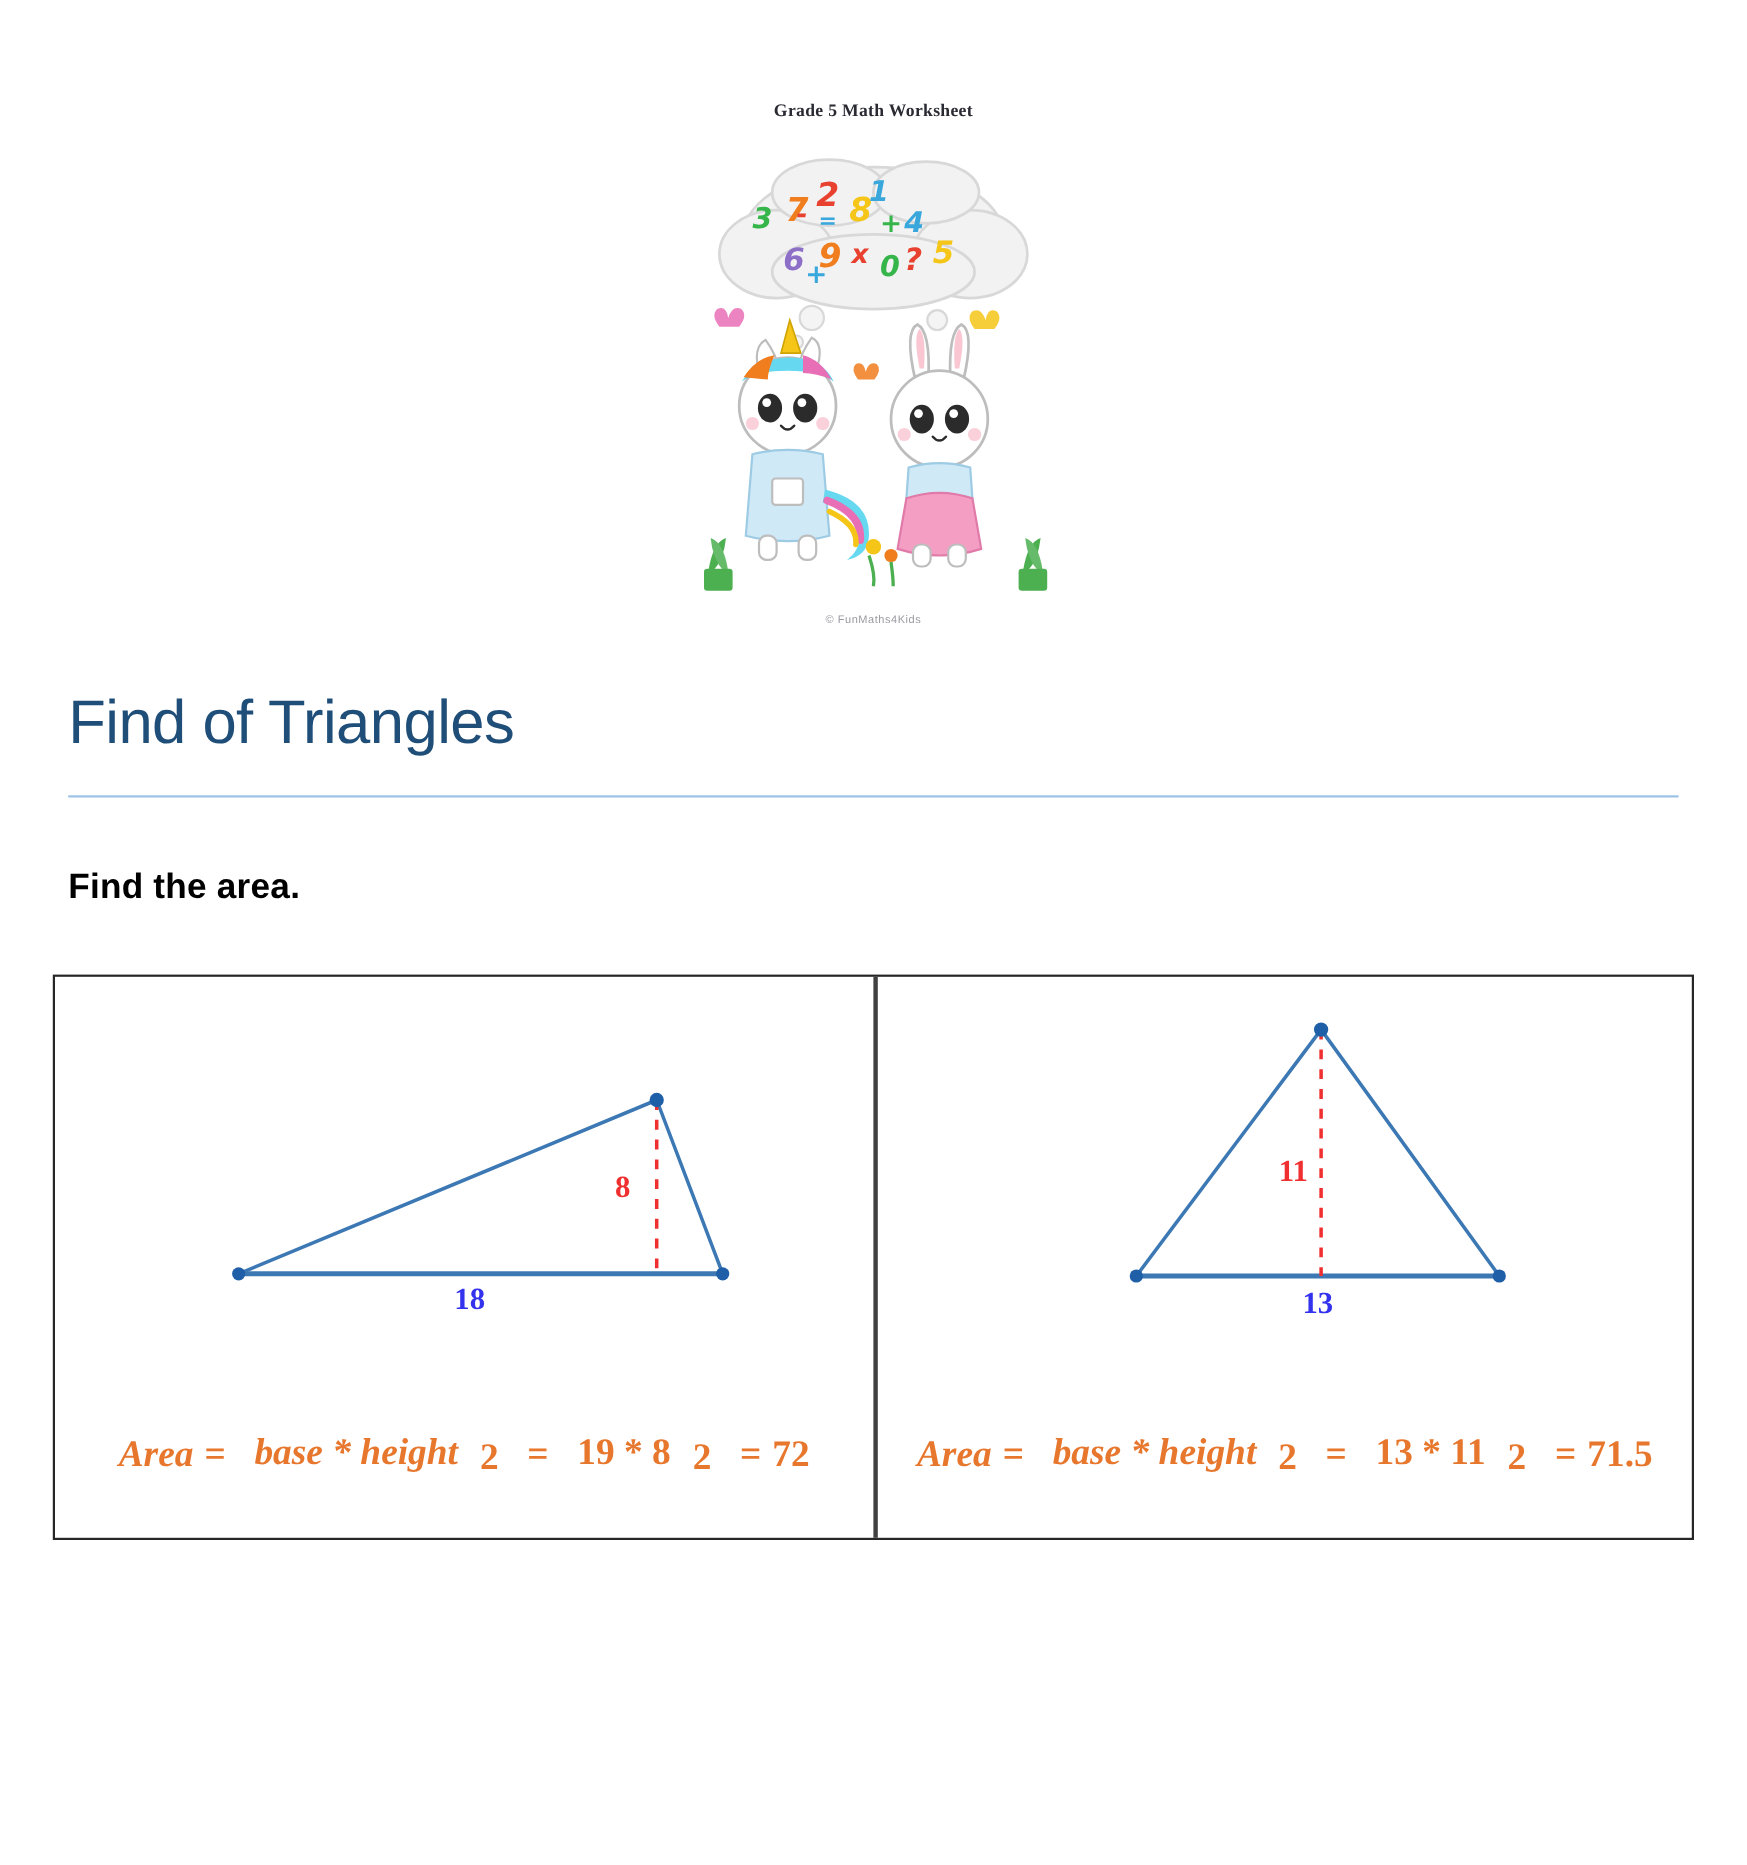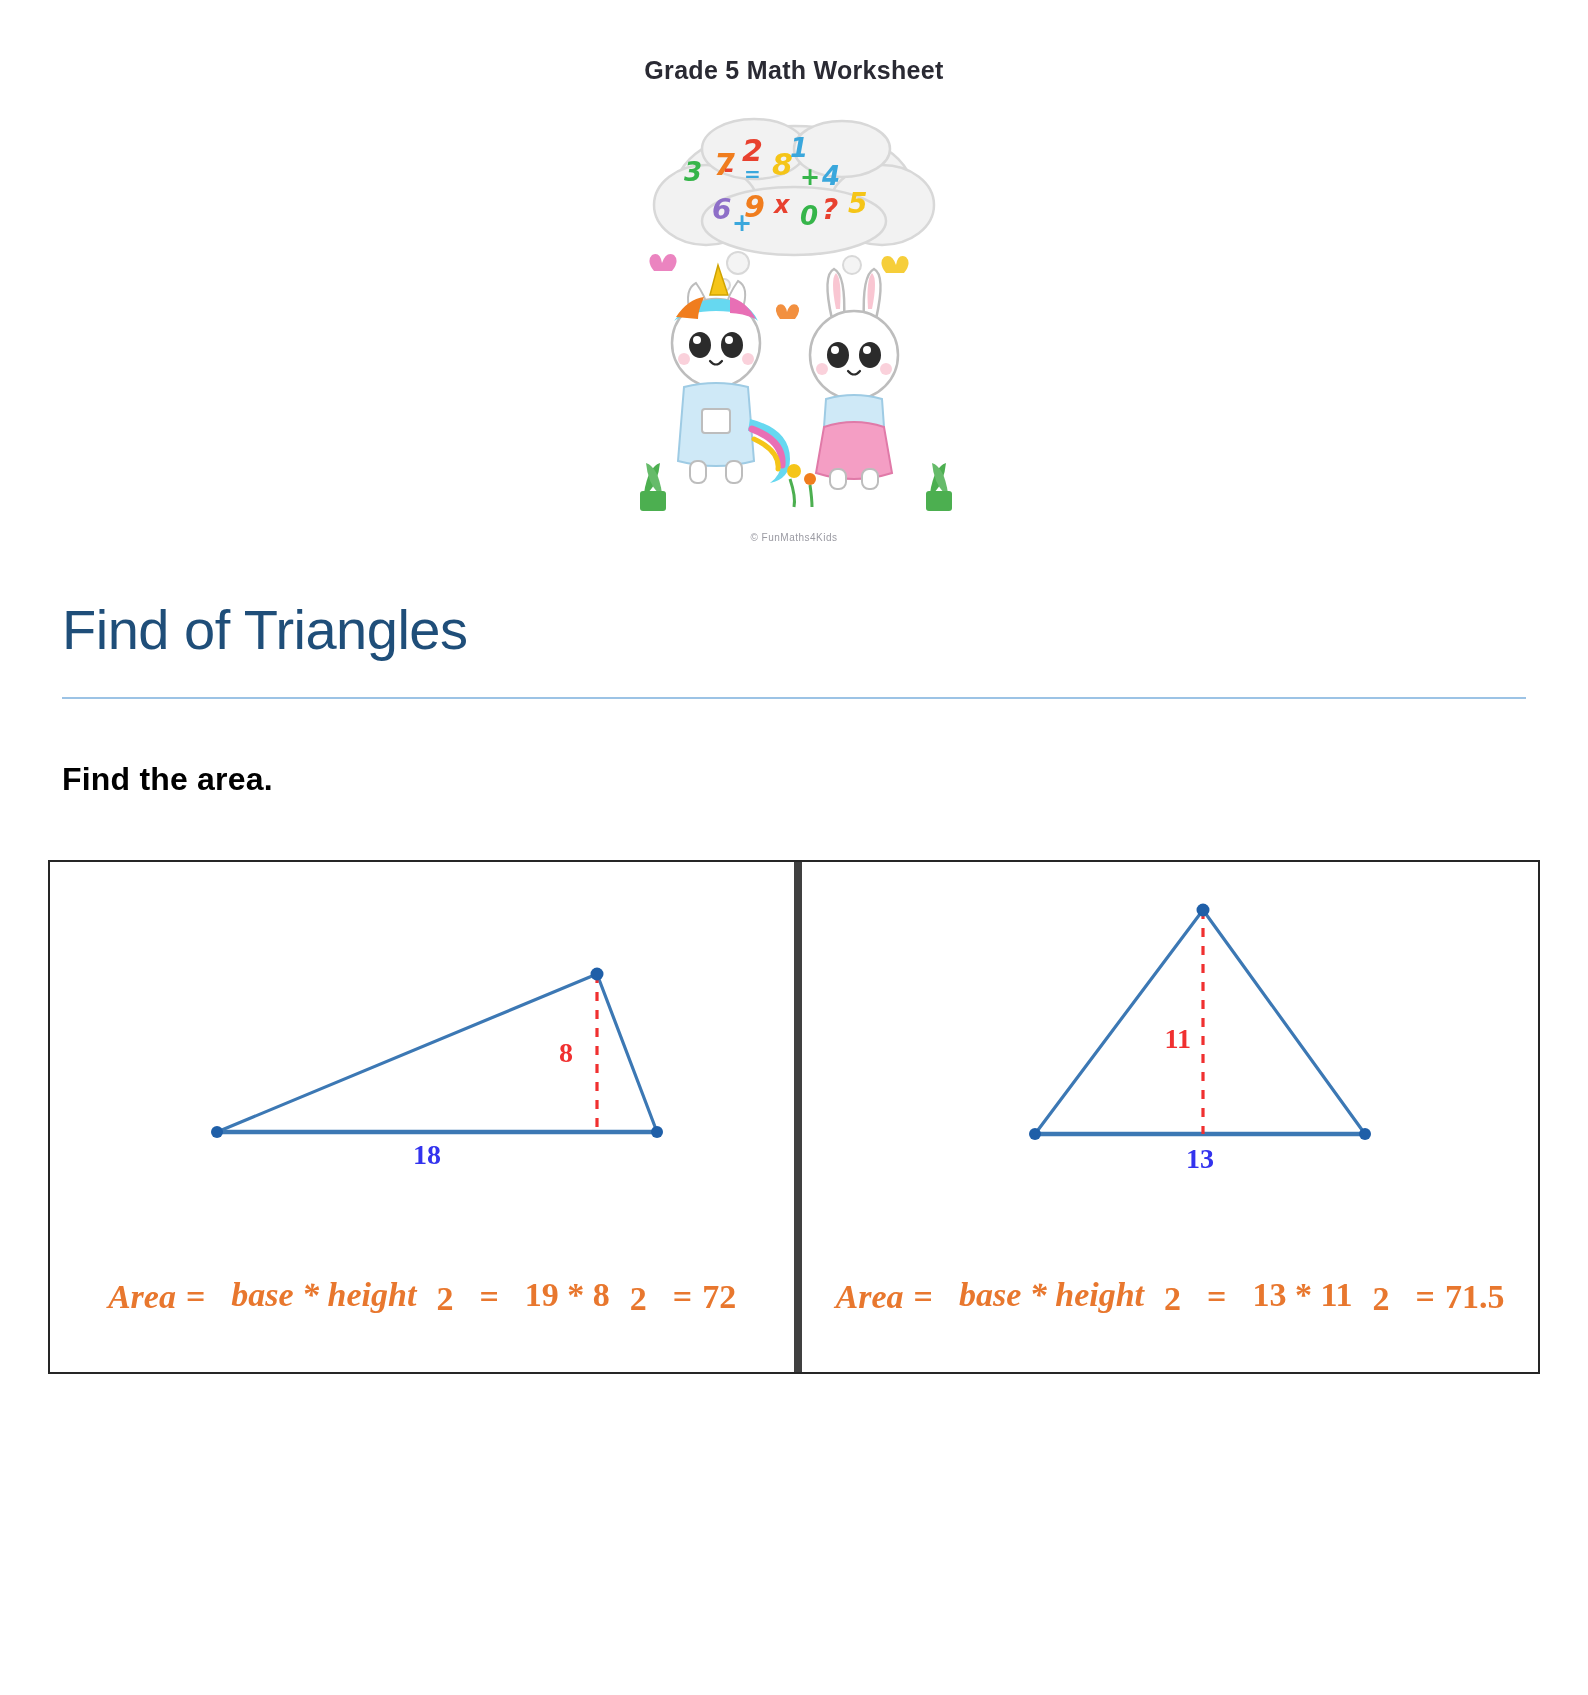--- a/index.html
+++ b/index.html
@@ -19,26 +19,26 @@
   .page {
     width: 1588px;
     height: 1695px;
     position: relative;
     box-sizing: border-box;
   }
 
   
   .header-title {
     text-align: center;
-    font-family: Liberation Sans, sans-serif;
+    font-family: Liberation Serif, serif;
     font-weight: bold;
-    font-size: 25px;
+    font-size: 16px;
     letter-spacing: 0.3px;
     color: #2a2a33;
-    padding-top: 58px;
+    padding-top: 93px;
     line-height: 1;
   }
 
   
   .clipart-wrap {
     margin-top: 30px;
     display: flex;
     justify-content: center;
   }
   .clipart {
@@ -92,21 +92,21 @@
   .problem-cell {
     width: 50%;
     box-sizing: border-box;
     position: relative;
     height: 510px;
     display: flex;
     flex-direction: column;
     align-items: center;
   }
   .problem-cell + .problem-cell {
-    border-left: 8px solid #404040;
+    border-left: 4px solid #404040;
   }
 
   .fig {
     width: 100%;
     height: 360px;
     position: relative;
   }
   .fig svg {
     display: block;
     width: 100%;

